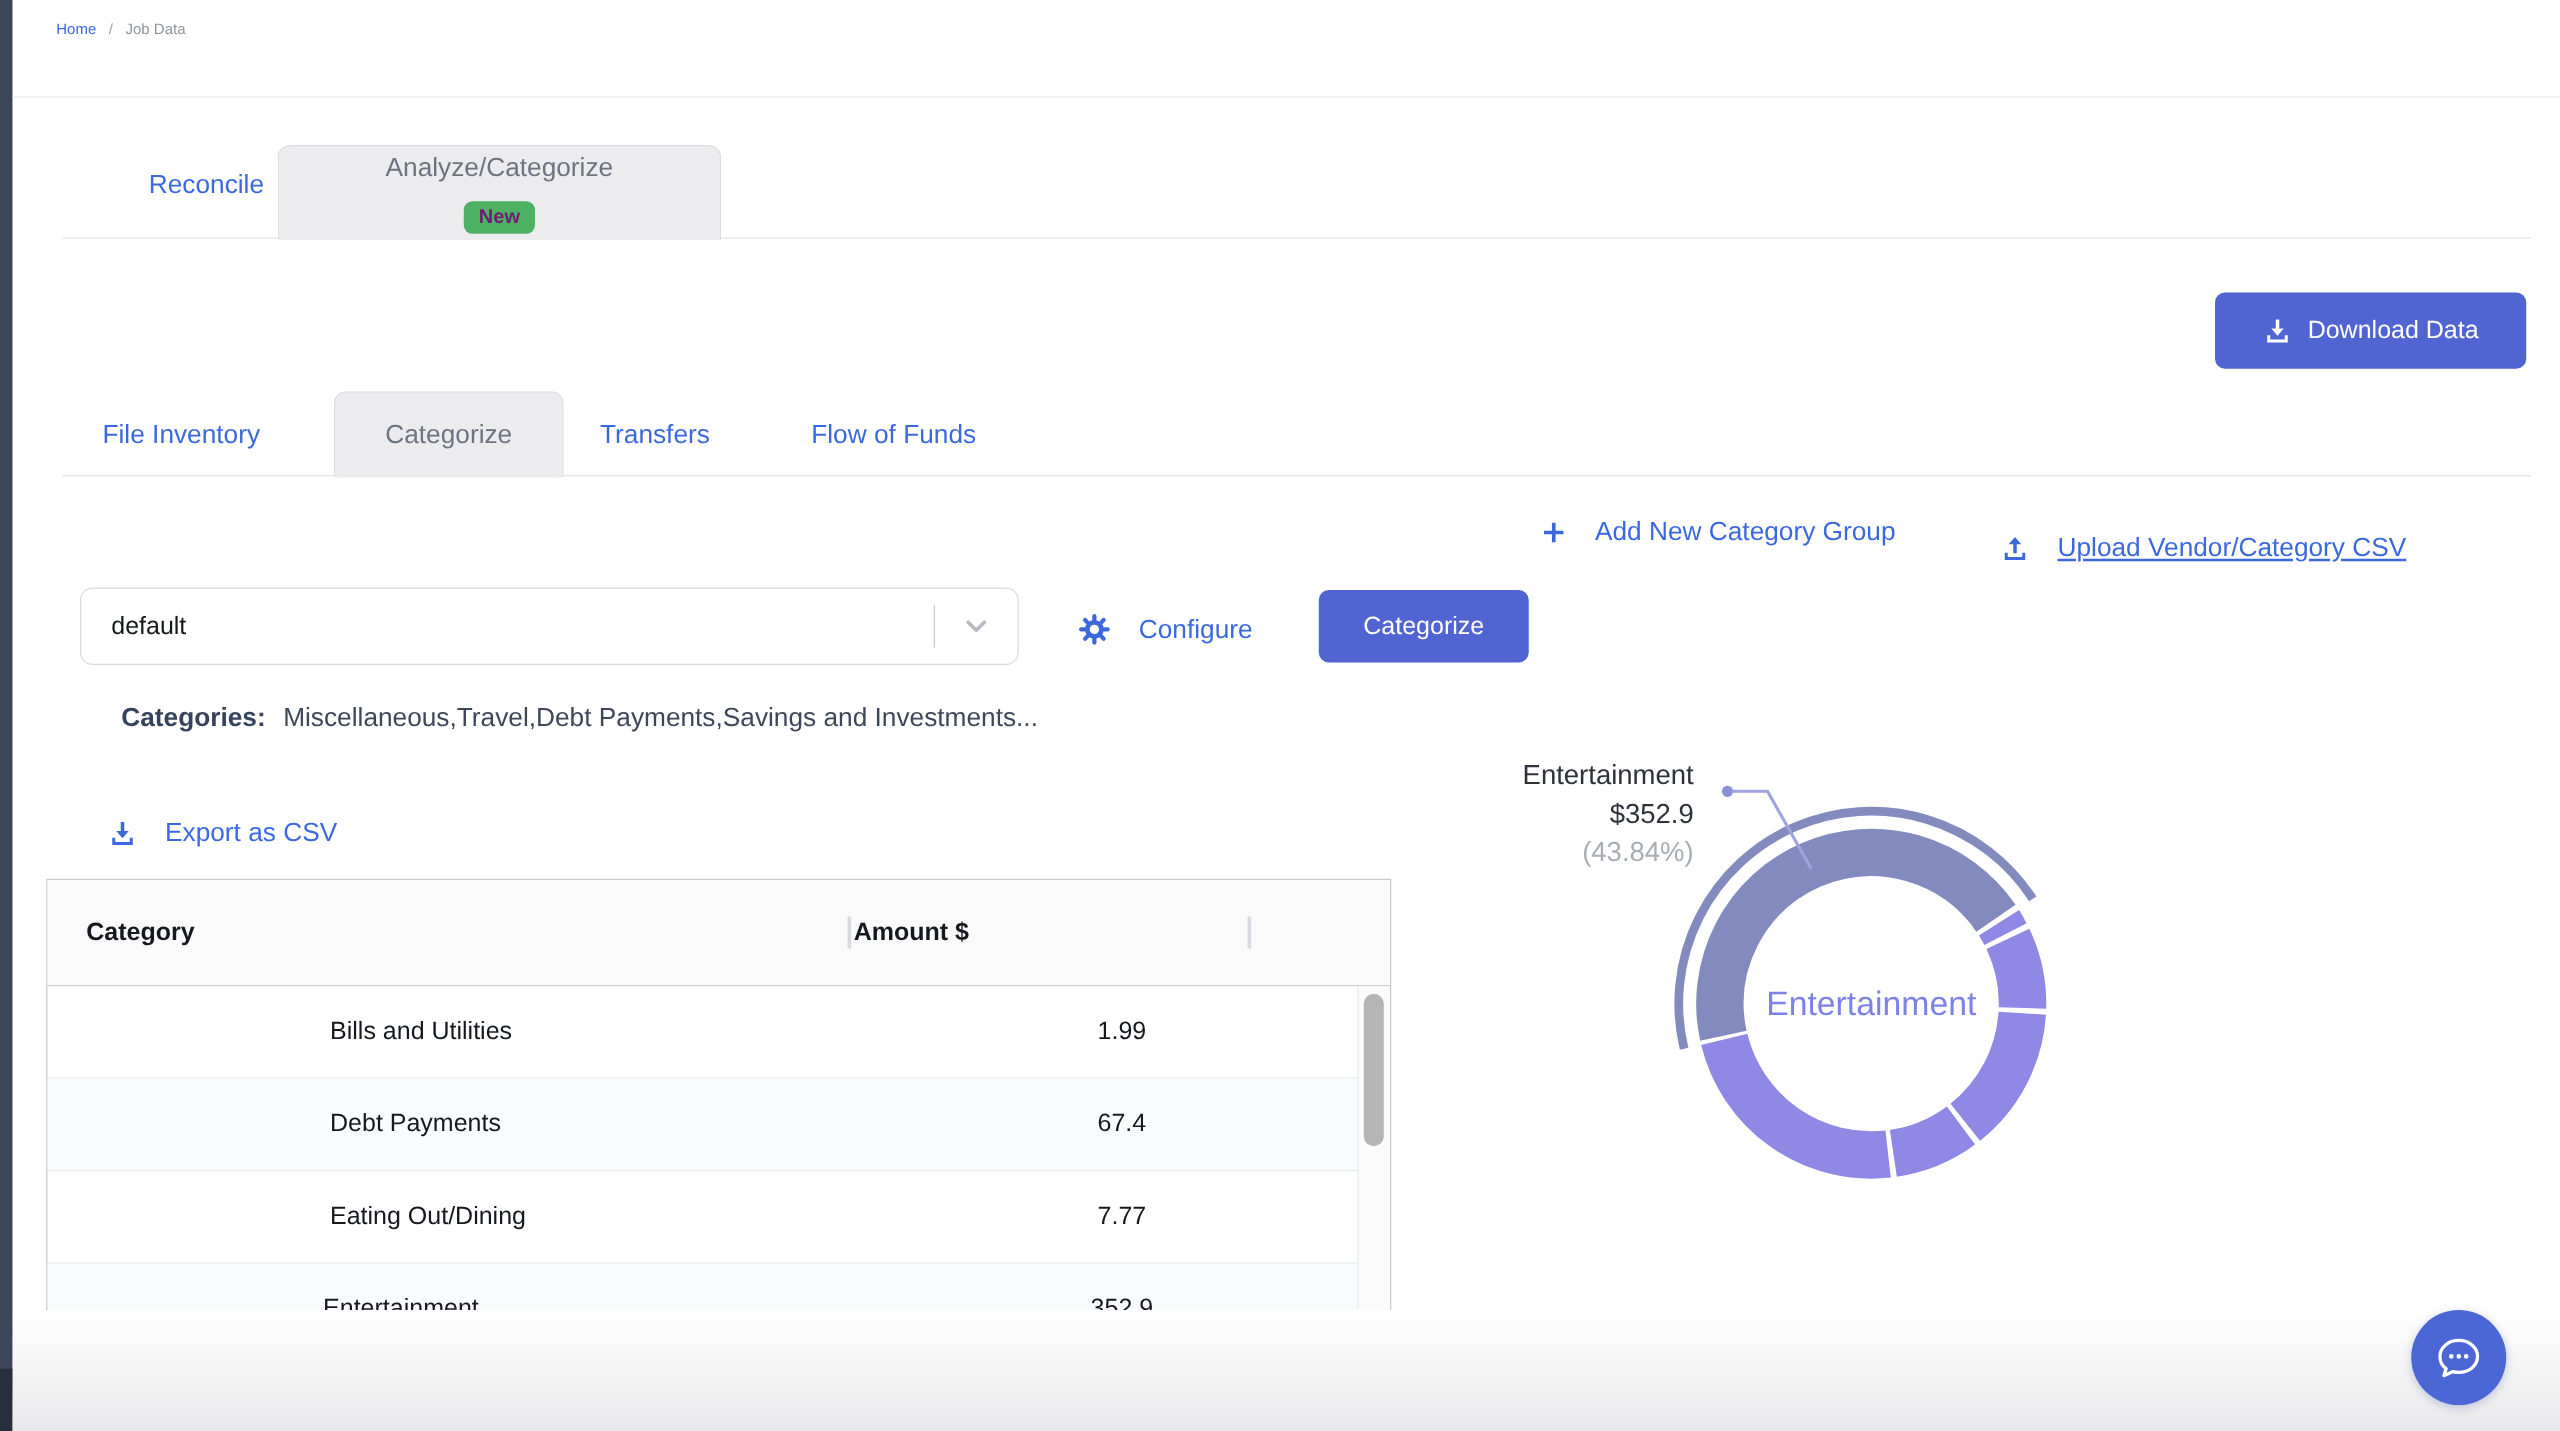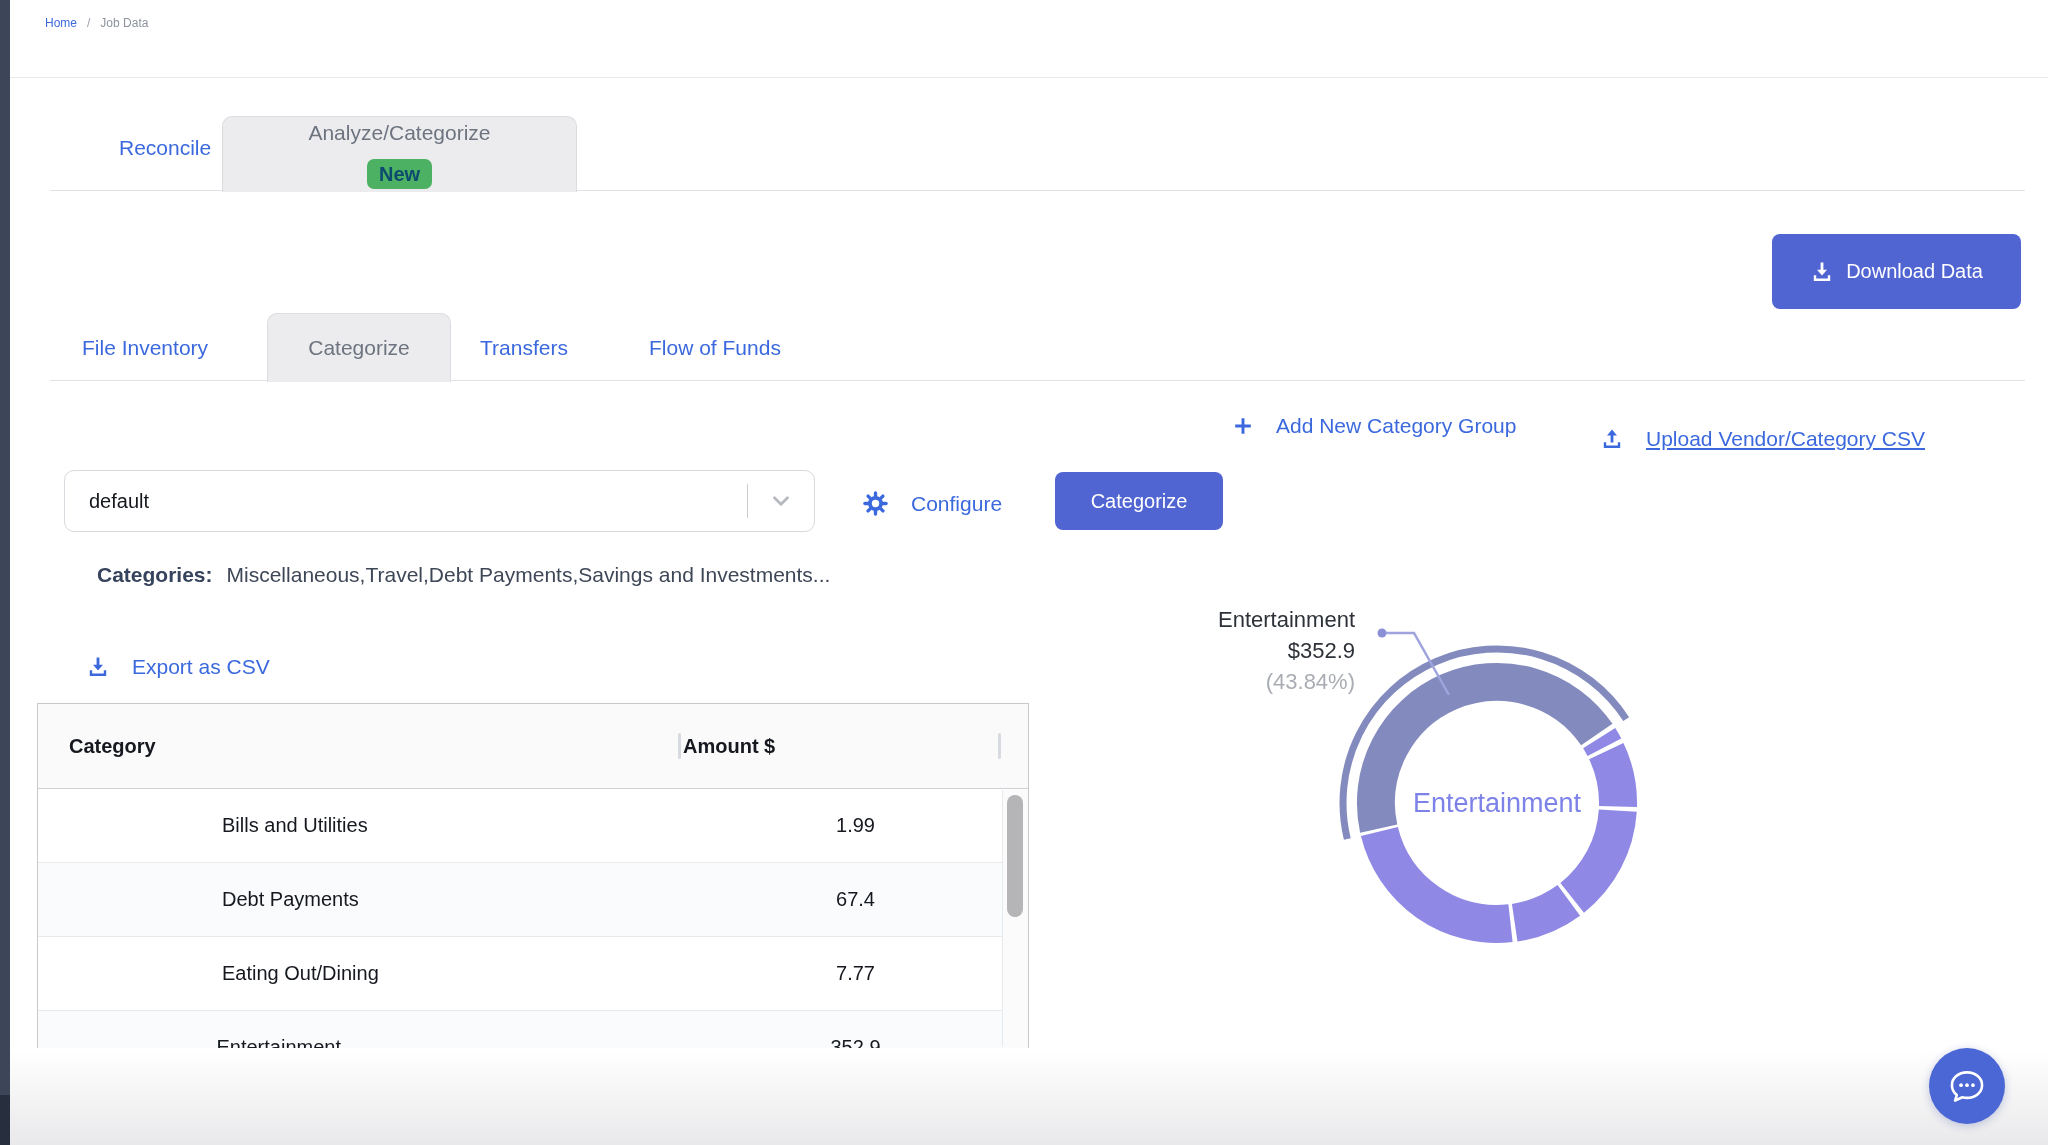--- a/index.html
+++ b/index.html
@@ -24,21 +24,21 @@
 
   
   .tabline{height:0;border-top:1px solid #e0e2e5;}
   .tab-link{color:#3b69dd;font-size:21px;cursor:pointer;}
   .tab-active{
     background:#ececee;border:1px solid #dadce0;border-bottom:none;
     border-radius:10px 10px 0 0;display:flex;align-items:center;justify-content:center;gap:14px;
     color:#6d7480;font-size:21px;cursor:pointer;z-index:2;
   }
   .badge-new{
-    background:#4db164;color:#0c4a6e;font-size:20px;font-weight:bold;
+    background:#4db164;color:#701a75;font-size:16px;font-weight:bold;
     padding:5px 12px;border-radius:7px;line-height:1;
   }
 
   
   .btn-primary{
     background:#5064d2;color:#ffffff;border:none;border-radius:8px;
     font-size:20px;display:flex;align-items:center;justify-content:center;gap:12px;
     cursor:pointer;font-family:inherit;
   }
   .blue-link{color:#3b69dd;font-size:21px;display:flex;align-items:center;gap:22px;cursor:pointer;}
@@ -52,21 +52,21 @@
   }
   .select-value{padding-left:24px;font-size:20px;color:#14171c;flex:1;}
   .select-sep{width:1px;height:34px;background:#caccd1;}
   .select-caret{width:66px;display:flex;align-items:center;justify-content:center;color:#b6bac0;}
 
   .categories-line{left:97px;top:563px;font-size:21px;color:#3e4757;}
   .categories-line b{color:#36435c;margin-right:14px;}
 
   
   .table{
-    left:37px;top:703px;width:992px;height:345px;box-sizing:border-box;
+    left:37px;top:703px;width:1076px;height:345px;box-sizing:border-box;
     border:1px solid #c9c9cc;background:#fff;
   }
   .thead{height:85px;background:#fafafb;border-bottom:1px solid #cdd0d4;
     display:flex;align-items:center;position:relative;box-sizing:border-box;}
   .th{font-weight:bold;font-size:20px;color:#15181e;}
   .th.cat{flex:0 0 645px;padding-left:31px;box-sizing:border-box;}
   .tick{position:absolute;top:29px;width:3px;height:26px;background:#d7dae0;border-radius:2px;}
   .tbody{position:relative;height:259px;overflow:hidden;}
   .trow{height:74px;display:flex;align-items:center;border-bottom:1px solid #e8ebee;box-sizing:border-box;justify-content:center;}
   .trow:nth-child(even){background:#fafbfc;}
@@ -104,21 +104,21 @@
 </div>
 <div class="abs divider-top"></div>
 
 <div class="abs tabline" style="left:50px;top:190px;width:1975px;"></div>
 <div class="abs tab-link" style="left:79px;top:136px;margin-left:40px;">Reconcile</div>
 <div class="abs tab-active" style="left:222px;top:116px;width:353px;height:75px;flex-direction:column;">
   <span>Analyze/Categorize</span>
   <span class="badge-new">New</span>
 </div>
 
-<button class="abs btn-primary" style="left:1772px;top:234px;width:249px;height:75px;">
+<button class="abs btn-primary" style="left:1772px;top:234px;width:249px;height:61px;">
   <span class="icon">
     <svg width="24" height="24" viewBox="0 0 24 24" fill="#ffffff">
         <path d="M10.6 2.5h2.8v7.2H17L12 15.6 7 9.7h3.6z"></path>
         <path d="M3.8 15.2h2.4v3.4h11.6v-3.4h2.4v5.8H3.8z"></path>
       </svg>
   </span>
   <span>Download Data</span>
 </button>
 
 <div class="abs tabline" style="left:50px;top:380px;width:1975px;"></div>

